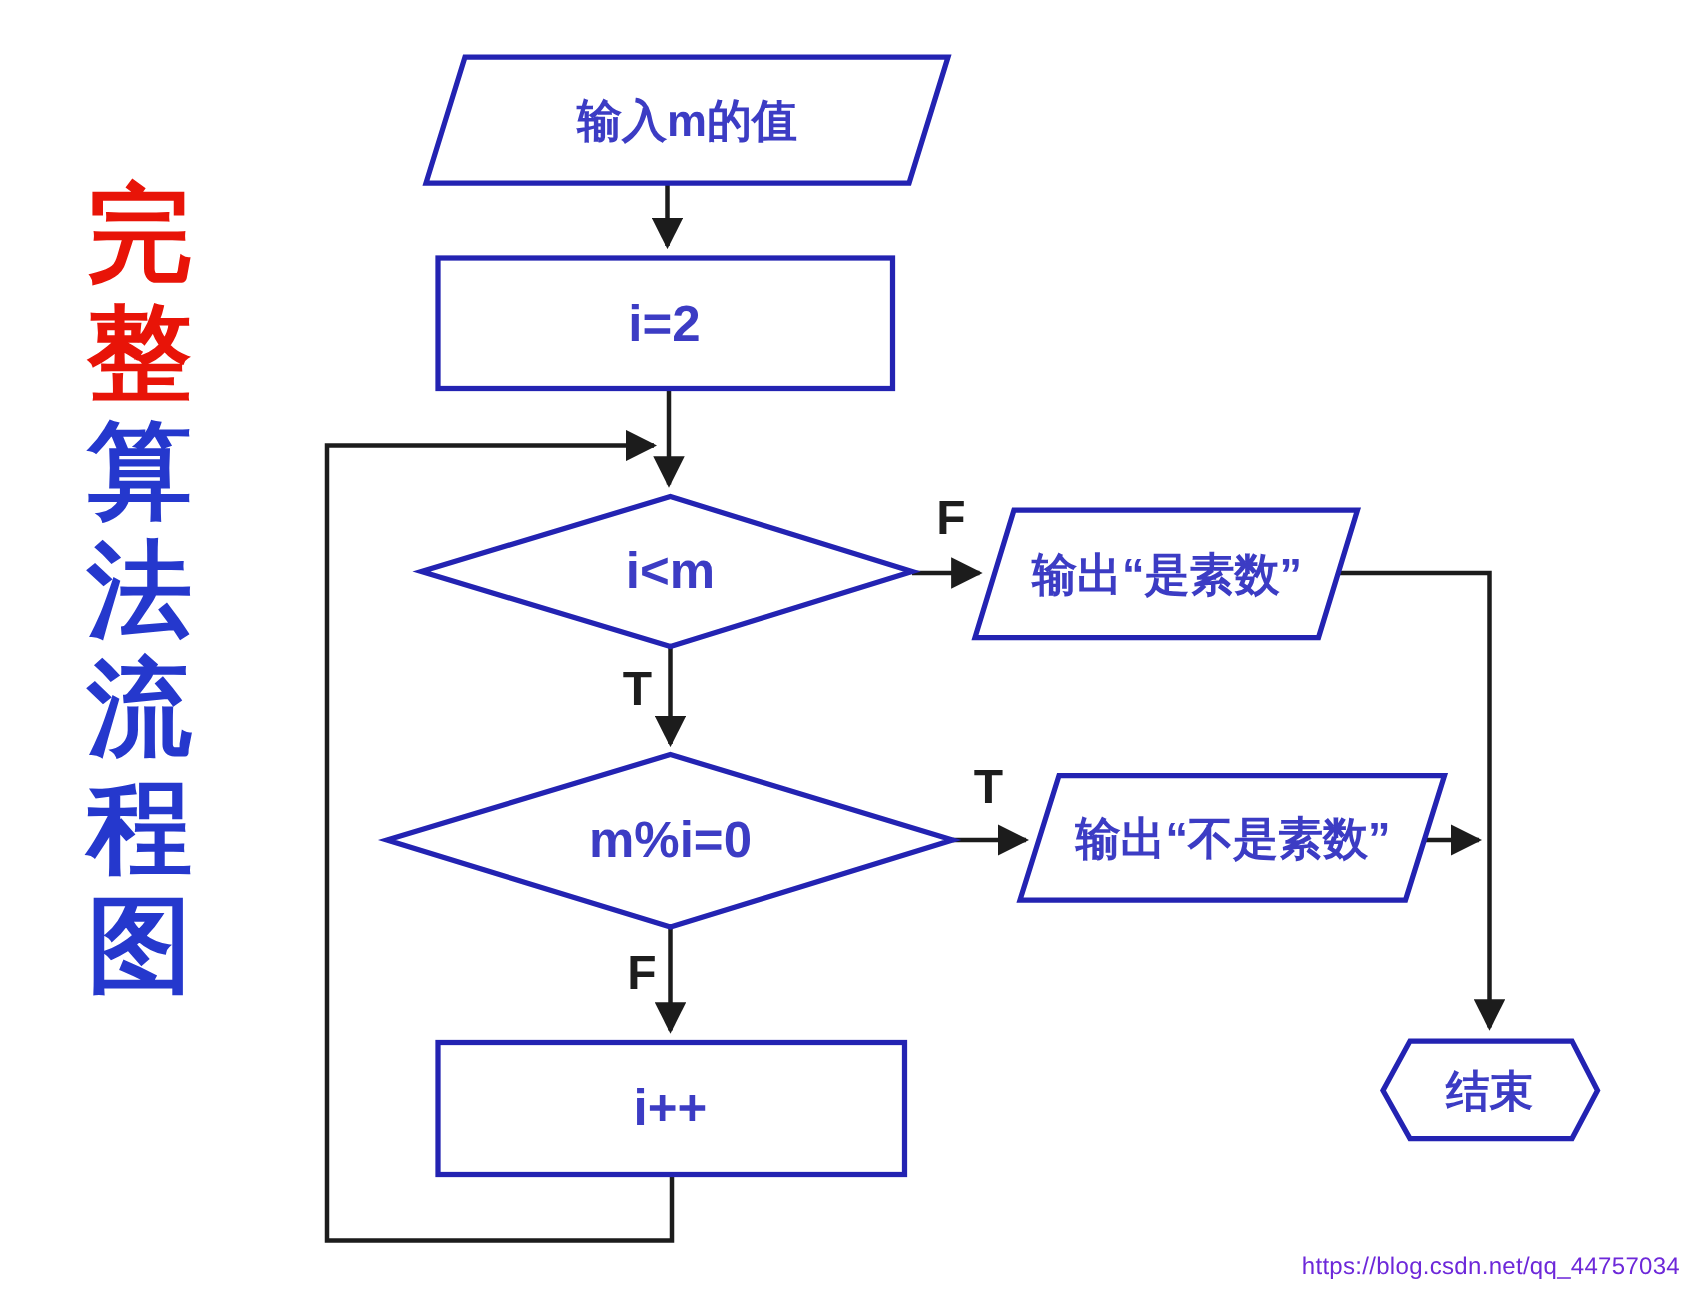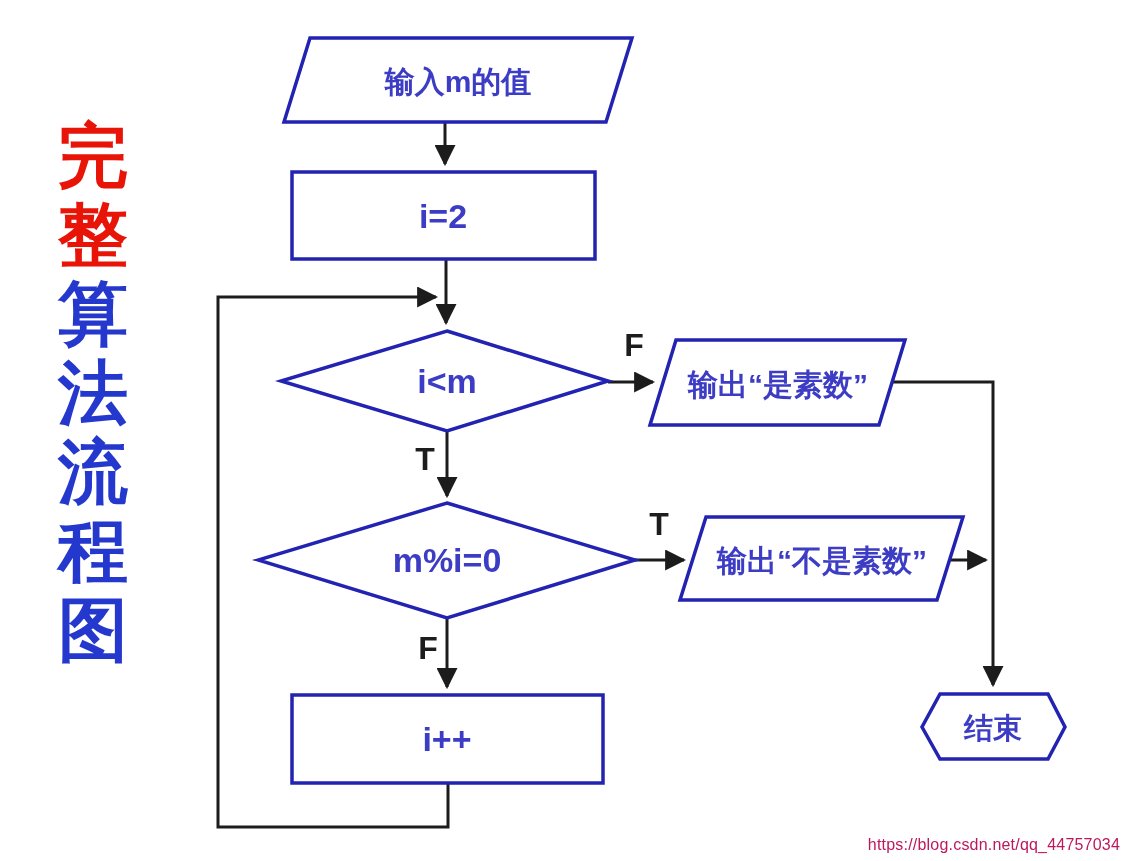--- a/index.html
+++ b/index.html
@@ -69,21 +69,21 @@
     text-anchor: middle;
     dominant-baseline: central;
   }
   
   .watermark {
     position: absolute;
     right: 8px;
     bottom: 7px;
     font-size: 16px;
     letter-spacing: 0.2px;
-    color: #be185d;
+    color: #6d28d9;
     user-select: none;
   }
 </style>
 </head>
 <body>
 
 <div class="stage">
 
   <div class="v-title">
     <span class="c-red">完</span>

